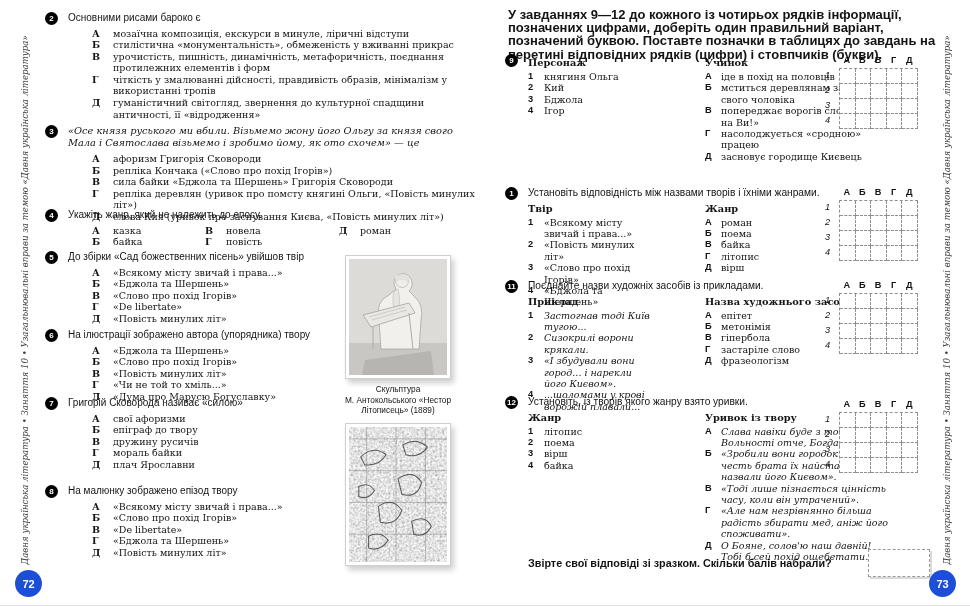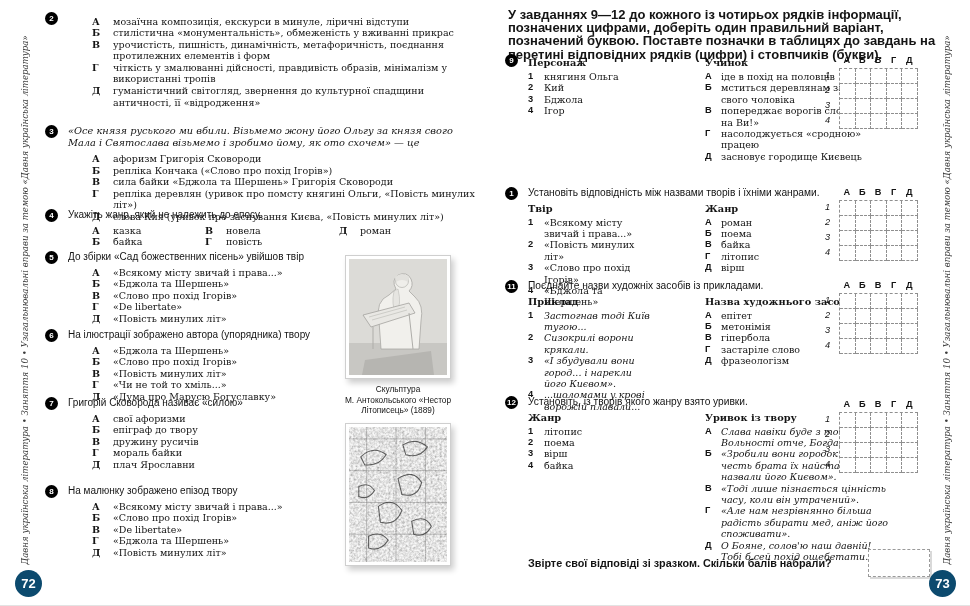--- a/index.html
+++ b/index.html
@@ -8,22 +8,22 @@
   .spread{position:relative;width:970px;height:606px;background:#fff;overflow:hidden;border-bottom:1px solid #e3e3e3;}
   .page{position:absolute;top:0;height:606px;}
   .page-left{left:0;width:485px;}
   .page-right{left:485px;width:485px;}
 
   .vtext{position:absolute;white-space:nowrap;font-family:"DejaVu Serif",serif;font-style:italic;
          font-size:8.6px;color:#3a3a3a;transform:translate(-50%,-50%) rotate(-90deg);}
   .vtext-l{left:25px;top:300px;}
   .vtext-r{left:947px;top:300px;}
 
-  .pagenum{position:absolute;bottom:9px;width:27px;height:27px;border-radius:50%;background:#0c4a6e;
-           color:#fff;font-weight:bold;font-size:13px;display:flex;align-items:center;justify-content:center;}
+  .pagenum{position:absolute;bottom:9px;width:27px;height:27px;border-radius:50%;background:#1d4ed8;
+           color:#fff;font-weight:bold;font-size:11px;display:flex;align-items:center;justify-content:center;}
   .pagenum-l{left:15px;}
   .pagenum-r{right:14px;}
 
   
   .q{position:absolute;left:45px;width:432px;}
   .badge{position:absolute;left:0;top:0;width:13px;height:13px;border-radius:50%;background:#000;color:#fff;
          font-size:8px;font-weight:bold;display:flex;align-items:center;justify-content:center;}
   .stem{margin-left:23px;font-size:10px;line-height:12px;}
   .stem-quote{margin-left:23px;font-family:"DejaVu Serif",serif;font-style:italic;font-size:9.8px;line-height:12.2px;width:408px;}
   .opts{margin-left:47px;margin-top:3.5px;}
@@ -76,20 +76,21 @@
 <div class="spread">
 
   <div class="vtext vtext-l">Давня українська література • Заняття 10 • Узагальнювальні вправи за темою «Давня українська література»</div>
 
   <div class="vtext vtext-r">Давня українська література • Заняття 10 • Узагальнювальні вправи за темою «Давня українська література»</div>
 
   <div class="page page-left">
 
     <section class="q" style="top:12px">
       <span class="badge">2</span>
+      <div class="stem">Основними рисами бароко є</div>
       <div class="opts">
 
           <div class="opt">
             <span class="k">А</span>
             <span class="t">мозаїчна композиція, екскурси в минуле, ліричні відступи</span>
           </div>
 
           <div class="opt">
             <span class="k">Б</span>
             <span class="t">стилістична «монументальність», обмеженість у вживанні прикрас</span>

